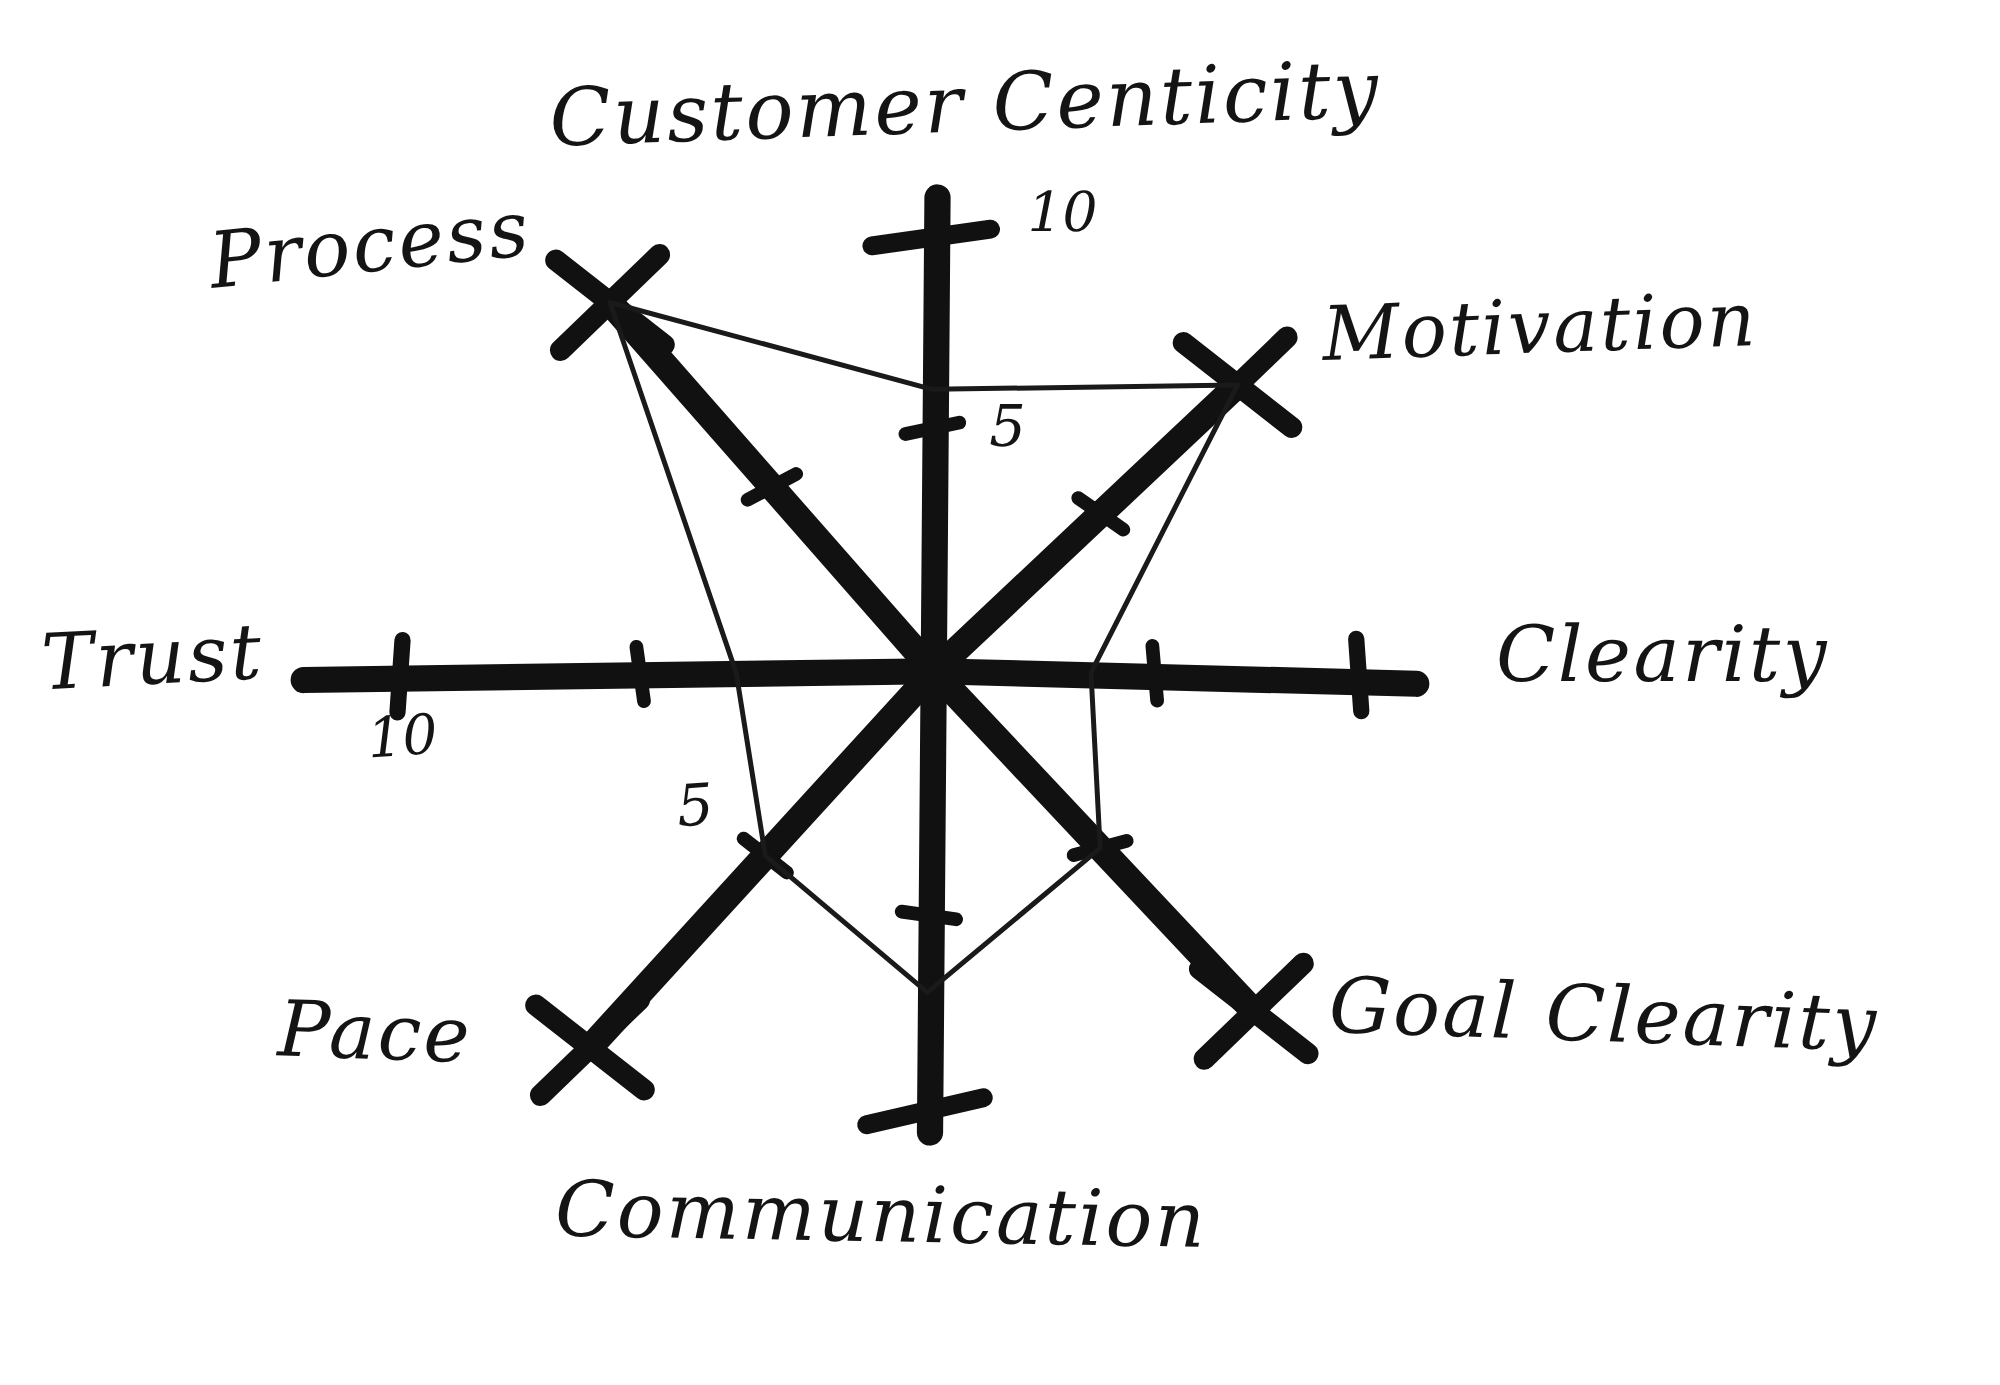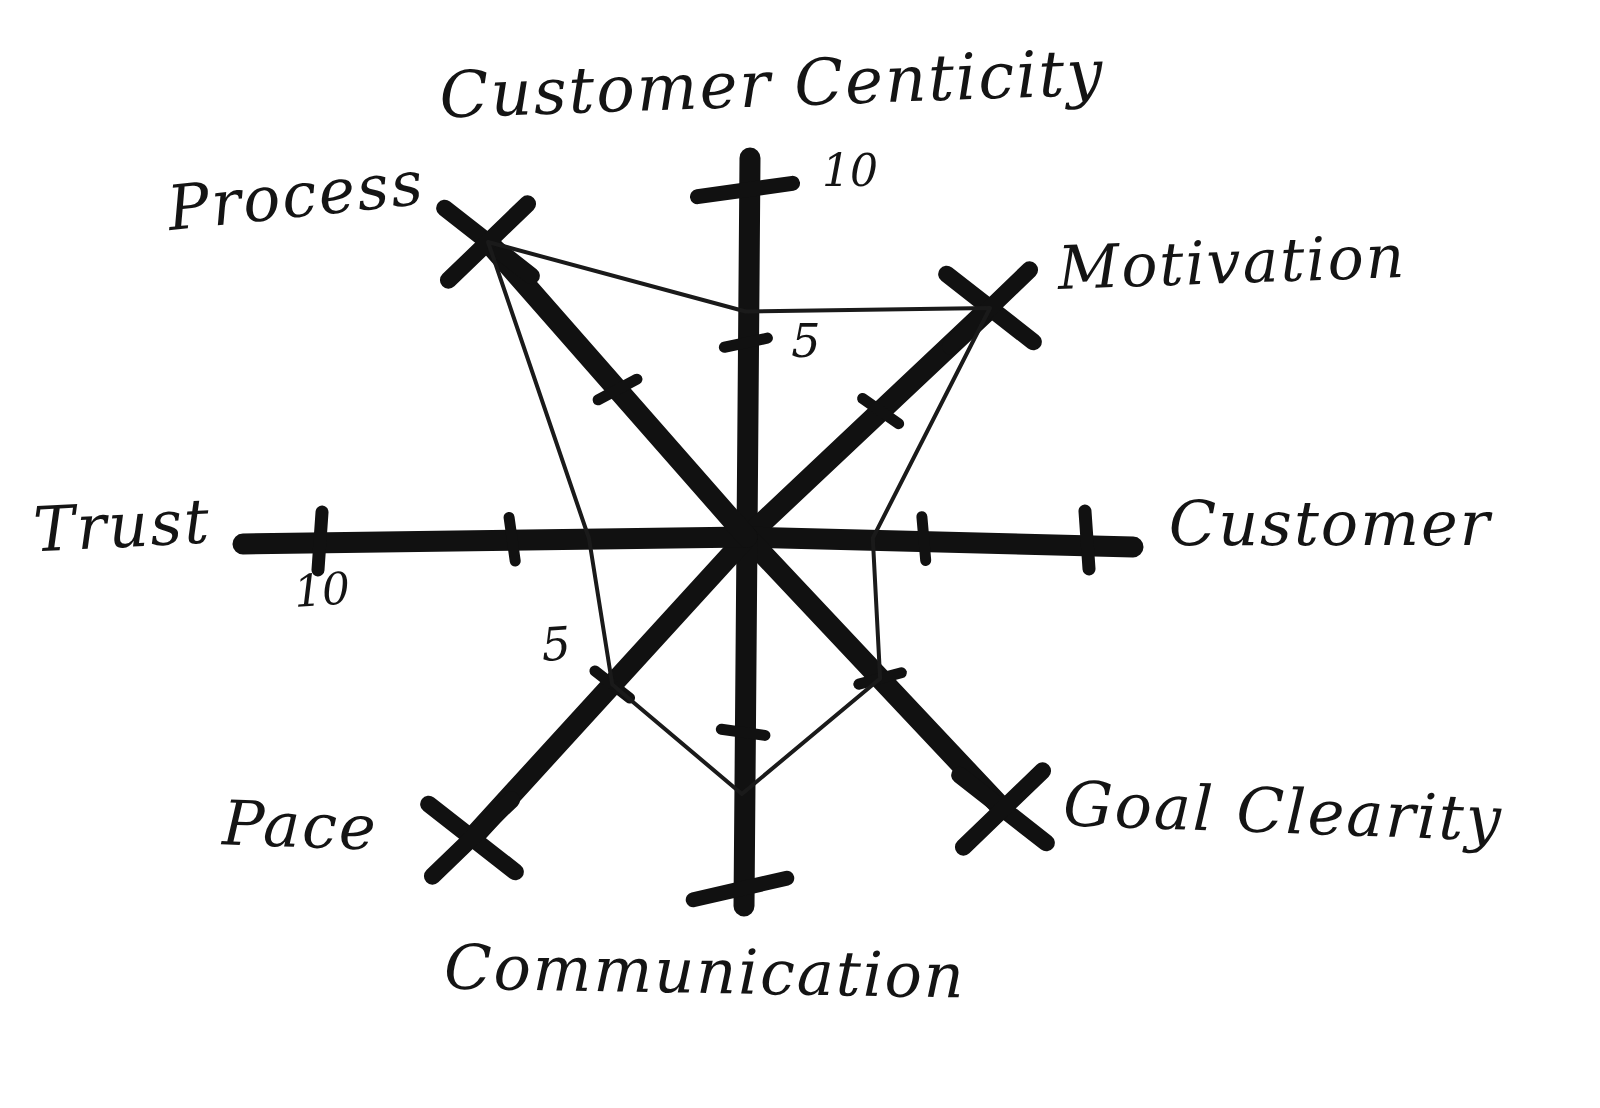--- a/index.html
+++ b/index.html
@@ -62,21 +62,21 @@
       <line x1="747" y1="537" x2="488" y2="242" stroke="#111111" stroke-width="21" stroke-linecap="round"></line>
       <line x1="598.0751529571036" y1="399.8283743812896" x2="636.9248470428964" y2="379.1716256187104" stroke="#111111" stroke-width="11" stroke-linecap="round"></line>
       <line x1="444.6594085516303" y1="208.1386188570888" x2="531.3405914483697" y2="275.8613811429112" stroke="#111111" stroke-width="17" stroke-linecap="round"></line>
       <line x1="448.43631098137416" y1="280.20621037524484" x2="527.5636890186258" y2="203.79378962475516" stroke="#111111" stroke-width="17" stroke-linecap="round"></line>
       <polygon points="745.7,311.45 990,308 872.8,538.11 880.12,678.44 741.89,793.96 612.25,684.49 589.01,538.48 488,242" fill="none" stroke="#1a1a1a" stroke-width="4" stroke-linejoin="round"></polygon>
     </svg>
 
   <div>
     <div class="hand-label" style="left: 772px; top: 84px; font-size: 64px; transform: translate(-50%, -50%) rotate(-2deg);">Customer Centicity</div>
     <div class="hand-label" style="left: 1232px; top: 262px; font-size: 60px; transform: translate(-50%, -50%) rotate(-2deg);">Motivation</div>
-    <div class="hand-label" style="left: 1330px; top: 524px; font-size: 62px; transform: translate(-50%, -50%) rotate(0deg);">Customer</div>
+    <div class="hand-label" style="left: 1330px; top: 524px; font-size: 62px; transform: translate(-50%, -50%) rotate(0deg);">Clearity</div>
     <div class="hand-label" style="left: 1283px; top: 812px; font-size: 62px; transform: translate(-50%, -50%) rotate(2deg);">Goal Clearity</div>
     <div class="hand-label" style="left: 705px; top: 972px; font-size: 62px; transform: translate(-50%, -50%) rotate(1deg);">Communication</div>
     <div class="hand-label" style="left: 300px; top: 826px; font-size: 62px; transform: translate(-50%, -50%) rotate(2deg);">Pace</div>
     <div class="hand-label" style="left: 122px; top: 526px; font-size: 62px; transform: translate(-50%, -50%) rotate(-3deg);">Trust</div>
     <div class="hand-label" style="left: 296px; top: 196px; font-size: 62px; transform: translate(-50%, -50%) rotate(-6deg);">Process</div>
 
     <div class="hand-label scale" style="left: 850px; top: 171px; font-size: 44px; transform: translate(-50%, -50%) rotate(0deg);">10</div>
     <div class="hand-label scale" style="left: 806px; top: 341px; font-size: 46px; transform: translate(-50%, -50%) rotate(0deg);">5</div>
     <div class="hand-label scale" style="left: 322px; top: 590px; font-size: 44px; transform: translate(-50%, -50%) rotate(-4deg);">10</div>
     <div class="hand-label scale" style="left: 556px; top: 644px; font-size: 46px; transform: translate(-50%, -50%) rotate(-4deg);">5</div>

